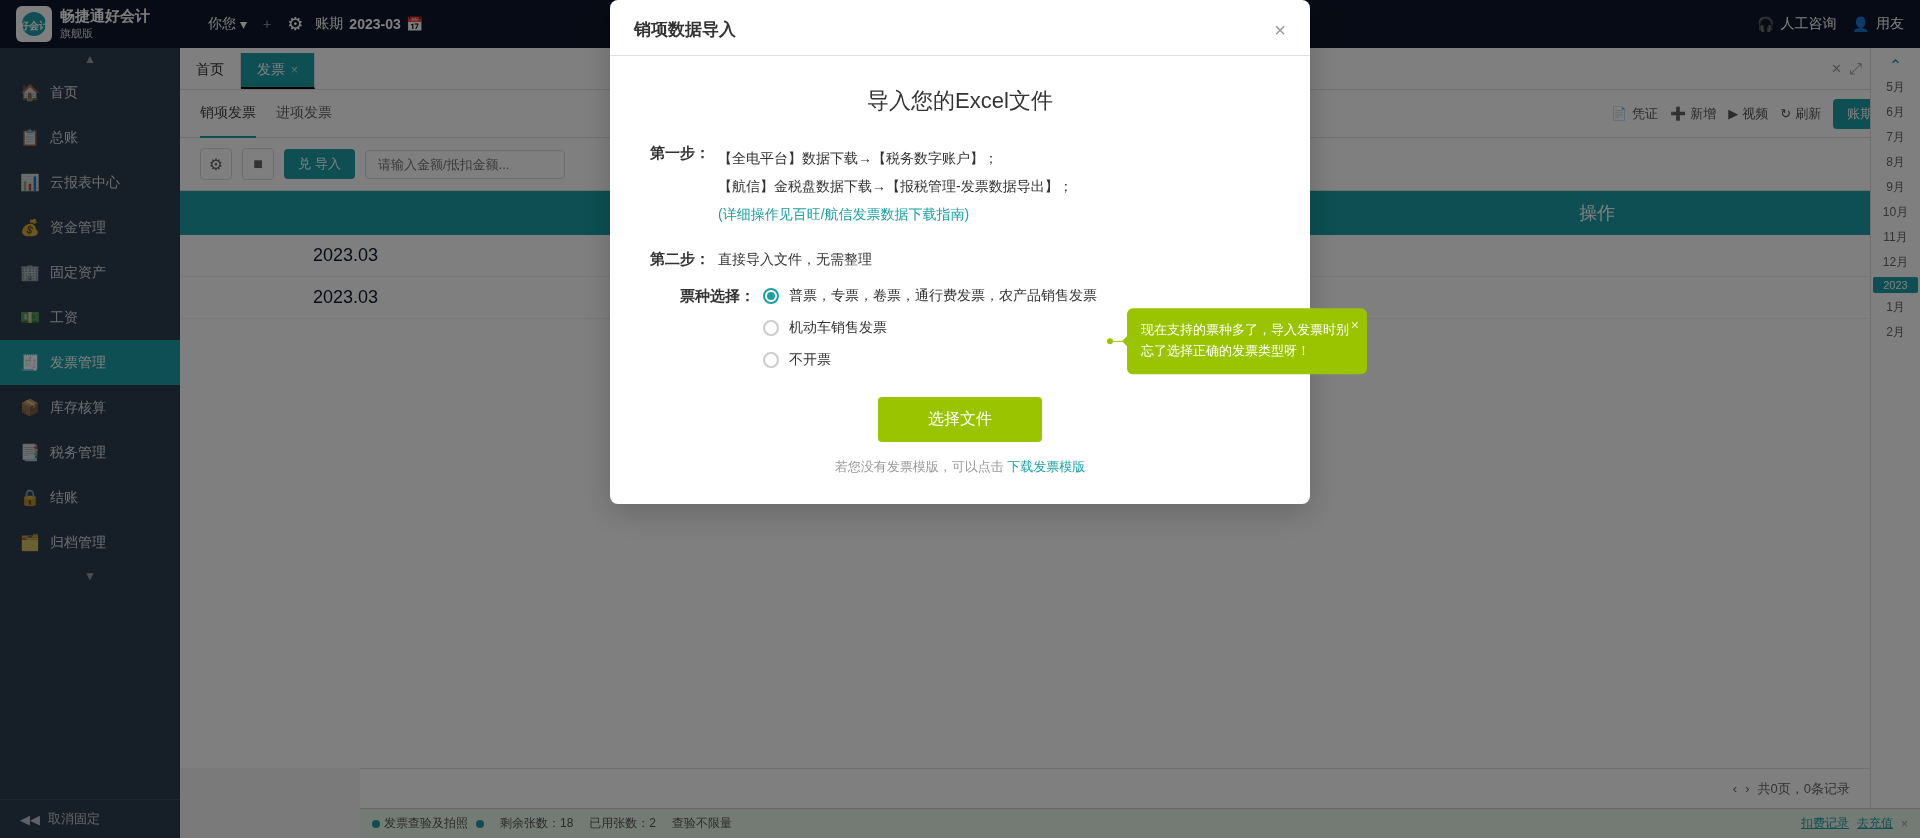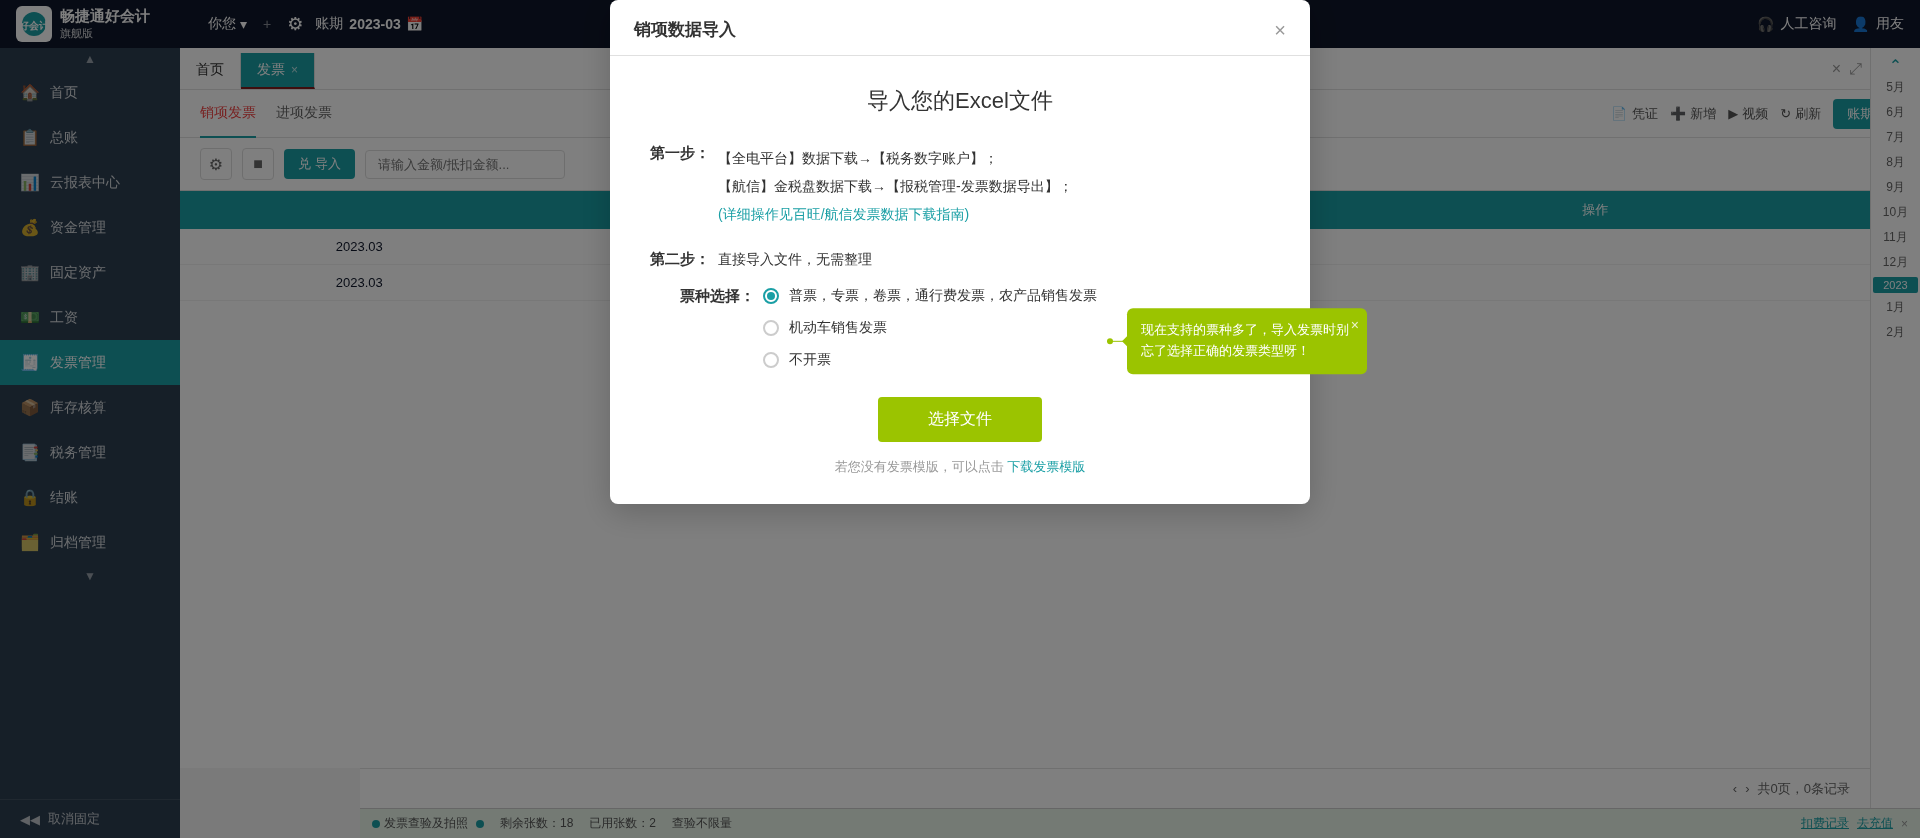--- a/index.html
+++ b/index.html
@@ -58,34 +58,34 @@
     
     .tabbar {
       height: 42px; background: #fff; display: flex; align-items: flex-end;
       border-bottom: 1px solid #e0e0e0; padding: 0 0 0 0; flex-shrink: 0;
     }
     .tab {
       height: 36px; padding: 0 16px; display: flex; align-items: center; gap: 6px;
       cursor: pointer; font-size: 14px; color: #666; border-bottom: 2px solid transparent;
       border-right: 1px solid #e0e0e0;
     }
-    .tab.active { background: #1a9fa5; color: #fff; border-bottom: 2px solid #7f1d1d; }
+    .tab.active { background: #1a9fa5; color: #fff; border-bottom: 2px solid #000000; }
     .tab:not(.active) { background: #f5f5f5; }
     .tab:first-child { background: #fff; color: #333; }
     .tab-close { font-size: 12px; cursor: pointer; opacity: 0.7; }
 
     
     .content-header {
       background: #fff; padding: 0 20px; height: 48px; display: flex; align-items: center;
       gap: 20px; border-bottom: 1px solid #e0e0e0; flex-shrink: 0;
     }
     .content-tab {
       font-size: 14px; color: #666; cursor: pointer; padding: 14px 0; border-bottom: 2px solid transparent;
     }
-    .content-tab.active { color: #ef4444; border-bottom: 2px solid #1a9fa5; }
+    .content-tab.active { color: #404040; border-bottom: 2px solid #1a9fa5; }
     .header-actions { margin-left: auto; display: flex; align-items: center; gap: 12px; }
     .header-action-btn { display: flex; align-items: center; gap: 4px; color: #555; cursor: pointer; font-size: 13px; }
     .btn-period { background: #1a9fa5; color: #fff; padding: 6px 14px; border-radius: 4px; font-size: 13px; cursor: pointer; }
 
     
     .toolbar {
       background: #fff; padding: 10px 20px; display: flex; align-items: center; gap: 10px;
       border-bottom: 1px solid #e0e0e0; flex-shrink: 0;
     }
     .search-input {
@@ -96,21 +96,21 @@
       display: flex; align-items: center; gap: 4px; background: #1a9fa5; color: #fff;
       padding: 6px 14px; border-radius: 4px; font-size: 13px; cursor: pointer; border: none;
     }
     .toolbar-icon-btn {
       width: 32px; height: 32px; display: flex; align-items: center; justify-content: center;
       border: 1px solid #ddd; border-radius: 4px; cursor: pointer; color: #666; font-size: 16px;
     }
 
     
     .table-container { flex: 1; overflow: auto; background: #fff; }
-    table { width: 100%; border-collapse: collapse; font-size: 13px; }
+    table { width: 100%; border-collapse: collapse; font-size: 18px; }
     th { background: #1a9fa5; color: #fff; padding: 10px 12px; text-align: left; font-weight: normal; }
     td { padding: 10px 12px; border-bottom: 1px solid #f0f0f0; color: #0f172a; }
 
     
     .timeline {
       position: absolute; right: 0; top: 48px; bottom: 30px; width: 50px;
       background: #fff; border-left: 1px solid #e0e0e0; display: flex; flex-direction: column;
       align-items: center; padding-top: 8px; overflow: hidden;
     }
     .timeline-arrow { color: #1a9fa5; cursor: pointer; font-size: 16px; }

